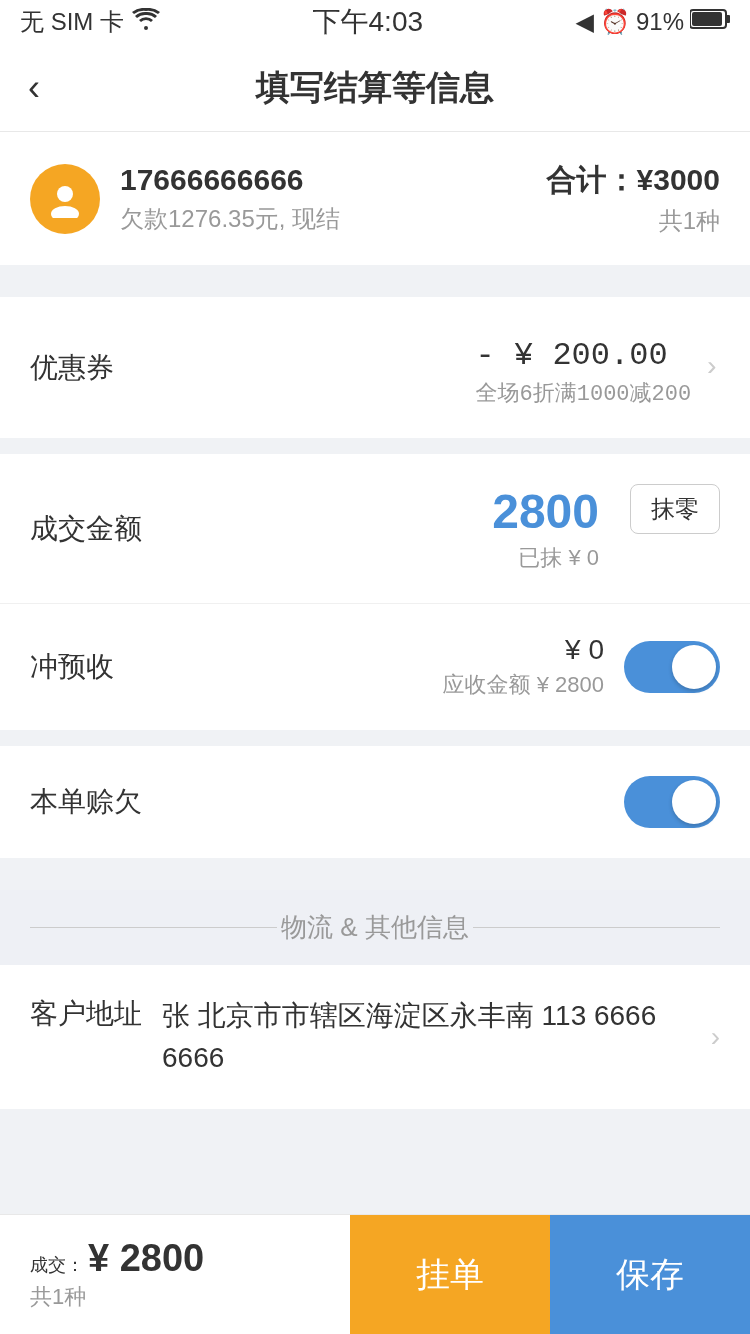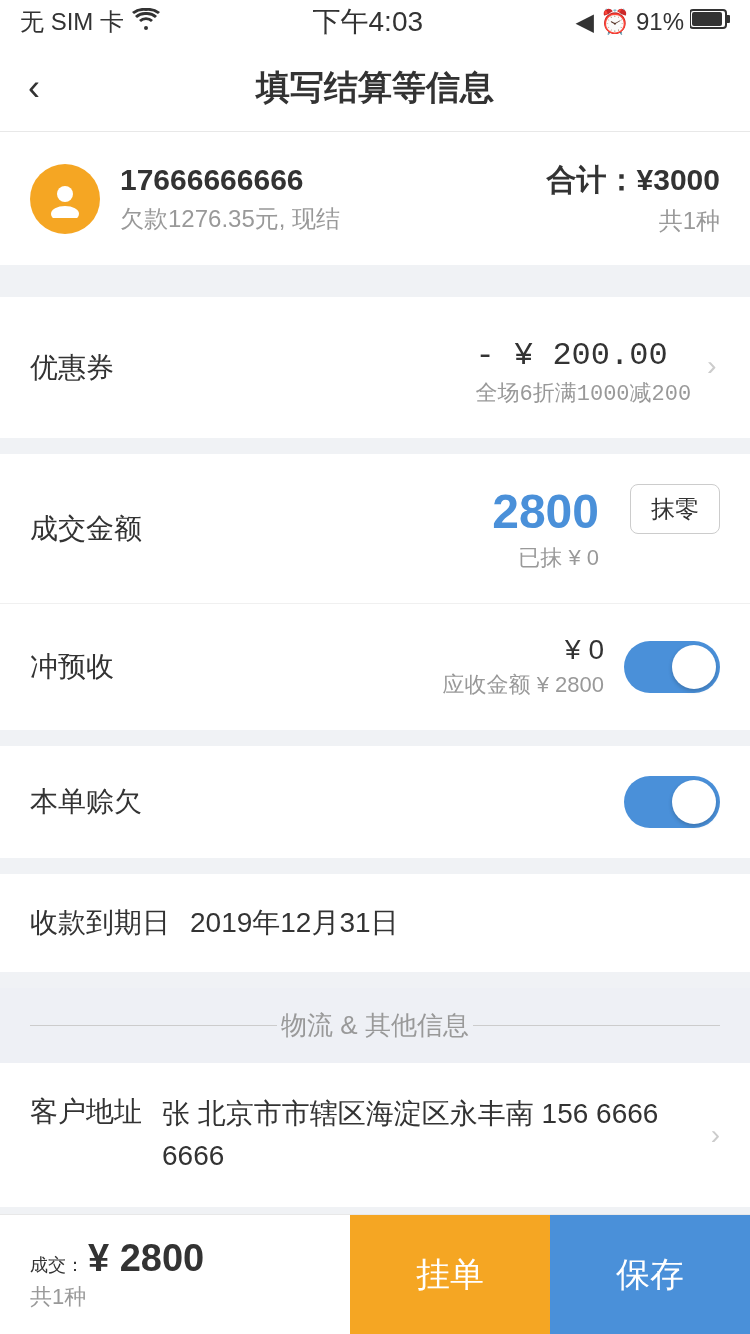--- a/index.html
+++ b/index.html
@@ -378,39 +378,33 @@
     <div class="credit-row">
       <div class="credit-label">本单赊欠</div>
       <div class="toggle">
         <div class="toggle-knob"></div>
       </div>
     </div>
   </div>
 
   <div class="divider-gray"></div>
 
-  <div class="duedate-section section-white">
-    <div class="duedate-row">
-      <div class="duedate-label">收款到期日</div>
-      <div class="duedate-value">2019年12月31日</div>
-    </div>
-  </div>
 
   <div class="divider-gray"></div>
 
   <div class="section-separator">
     <div class="separator-line"></div>
     <div class="separator-text">物流 &amp; 其他信息</div>
     <div class="separator-line"></div>
   </div>
 
   <div class="address-section section-white">
     <div class="address-label">客户地址</div>
     <div class="address-content">
-      <div class="address-value">张 北京市市辖区海淀区永丰南 156 6666 6666</div>
+      <div class="address-value">张 北京市市辖区海淀区永丰南 113 6666 6666</div>
     </div>
     <div class="address-chevron">›</div>
   </div>
 
   <div class="divider-gray" style="height: 200px;"></div>
 
 </div>
 
 <div class="bottom-bar">
   <div class="bottom-info">

